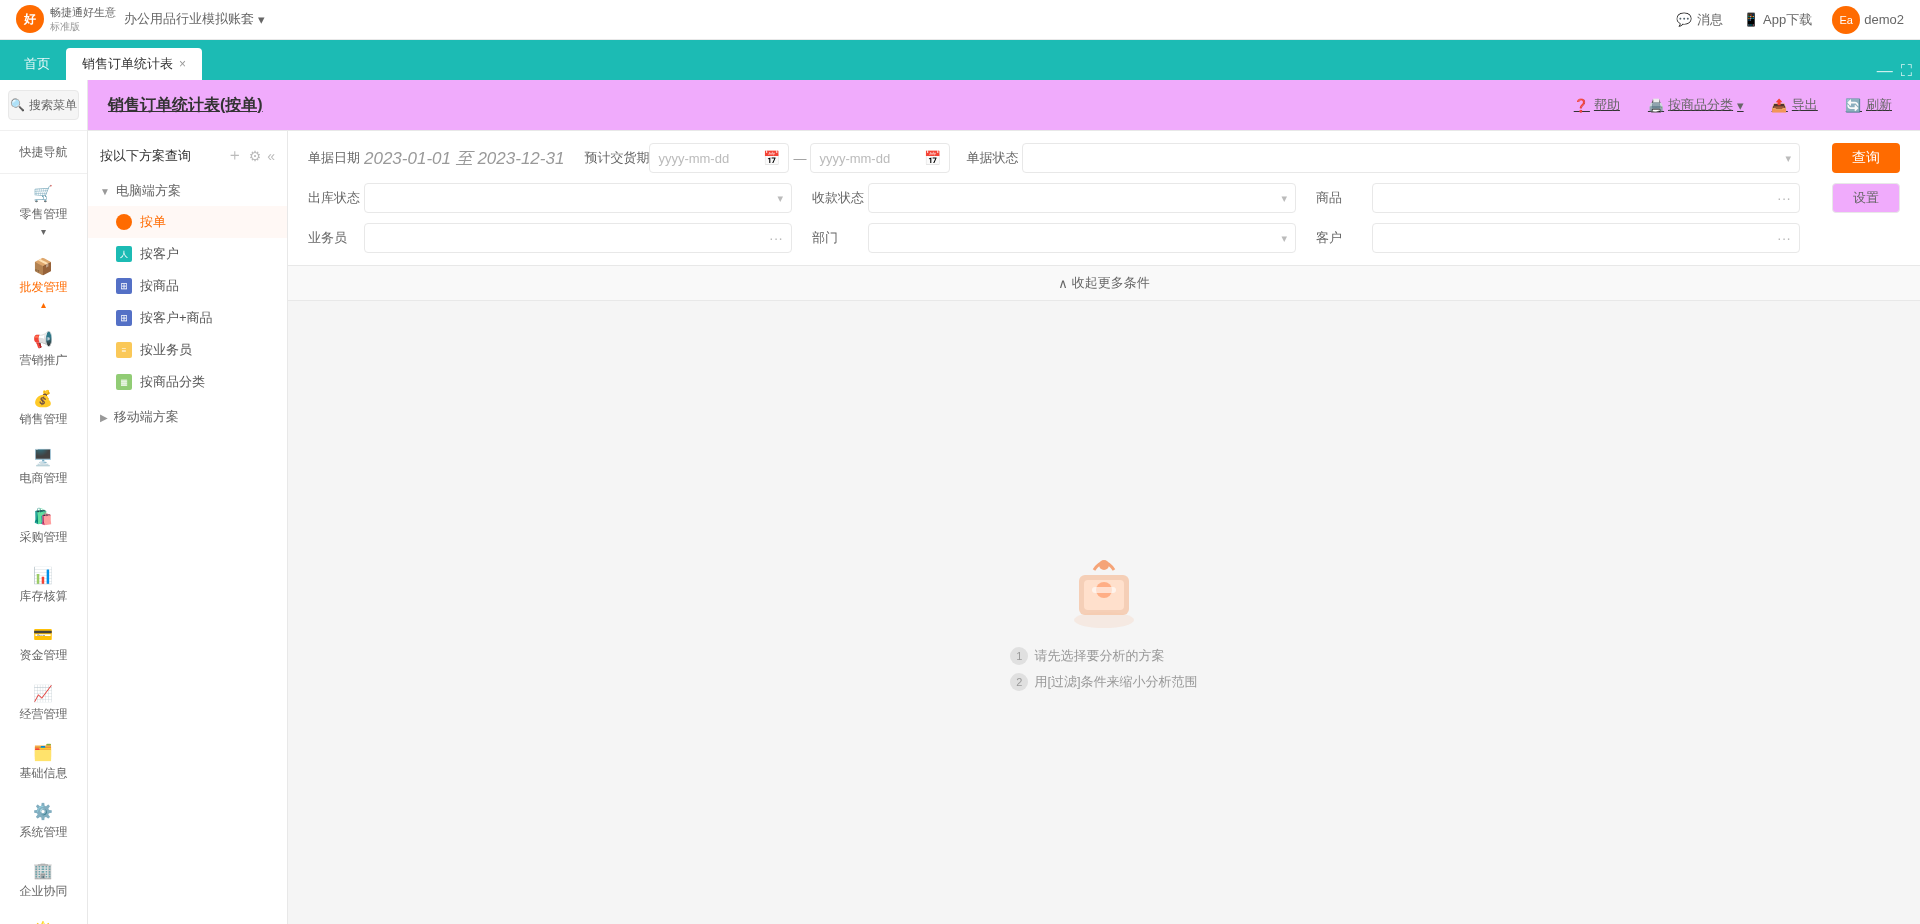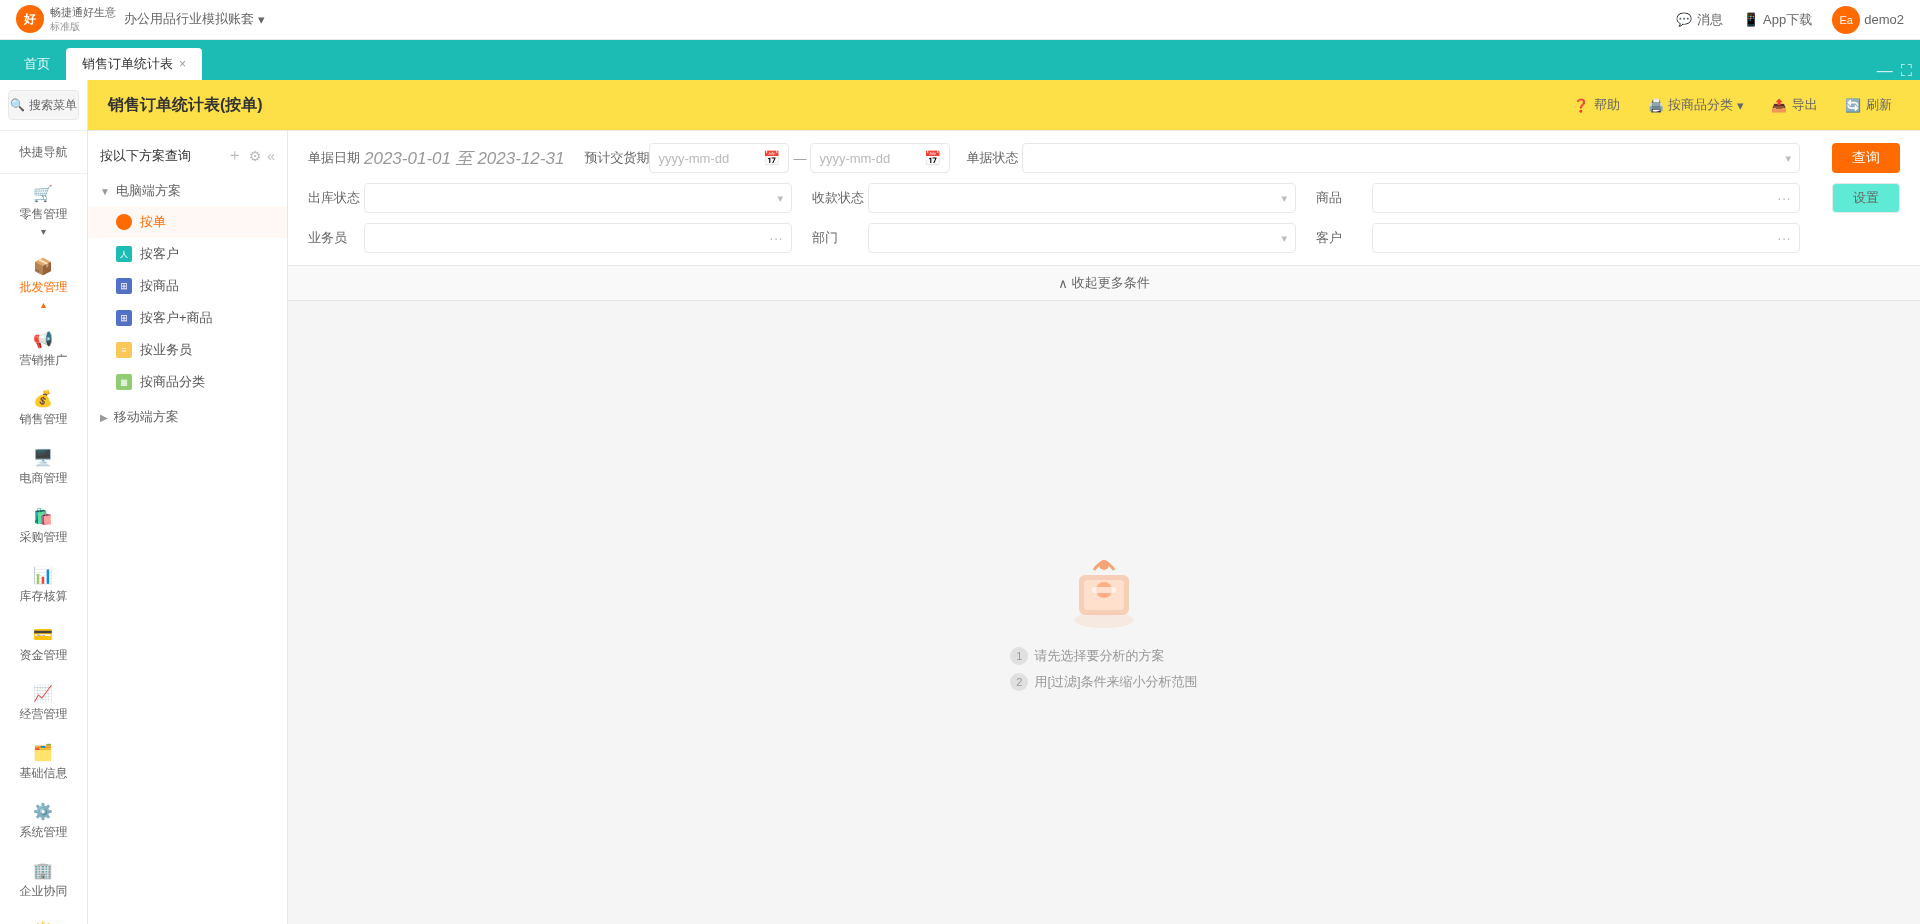--- a/index.html
+++ b/index.html
@@ -37,21 +37,21 @@
     .sidebar-menu { flex: 1; overflow-y: auto; }
     .sidebar-item { padding: 10px 0; display: flex; flex-direction: column; align-items: center; cursor: pointer; color: #666; font-size: 12px; gap: 3px; }
     .sidebar-item.active { color: #ff6b00; }
     .sidebar-item .icon { font-size: 16px; }
     .sidebar-item-arrow { font-size: 10px; }
 
     
     .content-area { flex: 1; display: flex; flex-direction: column; overflow: hidden; }
 
     
-    .page-header { background: #fde047; padding: 12px 20px; border-bottom: 1px solid #e8e8e8; display: flex; align-items: center; justify-content: space-between; flex-shrink: 0; }
+    .page-header { background: #f0abfc; padding: 12px 20px; border-bottom: 1px solid #e8e8e8; display: flex; align-items: center; justify-content: space-between; flex-shrink: 0; text-decoration: underline; }
     .page-title { font-size: 16px; font-weight: 600; color: #333; }
     .page-actions { display: flex; align-items: center; gap: 12px; }
     .page-action-btn { display: flex; align-items: center; gap: 4px; color: #666; font-size: 13px; cursor: pointer; padding: 4px 8px; border-radius: 4px; }
 
     
     .body-layout { display: flex; flex: 1; overflow: hidden; }
 
     
     .scheme-panel { width: 200px; background: #fff; border-right: 1px solid #e8e8e8; flex-shrink: 0; padding: 8px 0; }
     .scheme-panel-header { display: flex; align-items: center; justify-content: space-between; padding: 6px 12px; }
@@ -81,21 +81,21 @@
     .filter-date-range { color: #999; font-size: 12px; }
     .filter-input { height: 30px; border: 1px solid #e8e8e8; border-radius: 4px; padding: 0 8px; font-size: 13px; color: #333; background: #fff; display: flex; align-items: center; justify-content: space-between; cursor: pointer; }
     .filter-input.date-input { width: 140px; color: #bbb; }
     .filter-input-dash { color: #999; margin: 0 4px; }
     .filter-select { height: 30px; border: 1px solid #e8e8e8; border-radius: 4px; padding: 0 8px; font-size: 13px; color: #333; background: #fff; display: flex; align-items: center; justify-content: space-between; cursor: pointer; min-width: 160px; flex: 1; }
     .filter-select .chevron { color: #bbb; font-size: 11px; }
     .filter-dots { color: #bbb; cursor: pointer; font-size: 14px; margin-left: 4px; }
 
     
     .query-btn { background: #ff6b00; color: white; border: none; border-radius: 4px; padding: 6px 20px; font-size: 14px; cursor: pointer; }
-    .settings-btn { background: #5eead4; color: #666; border: 1px solid #e8e8e8; border-radius: 4px; padding: 5px 16px; font-size: 13px; cursor: pointer; }
+    .settings-btn { background: #f0abfc; color: #666; border: 1px solid #e8e8e8; border-radius: 4px; padding: 5px 16px; font-size: 13px; cursor: pointer; }
 
     
     .collapse-row { display: flex; justify-content: center; padding: 8px 0; background: #f9f9f9; cursor: pointer; color: #666; font-size: 13px; border-bottom: 1px solid #e8e8e8; }
     .collapse-row span { display: flex; align-items: center; gap: 4px; }
 
     
     .empty-state { flex: 1; display: flex; flex-direction: column; align-items: center; justify-content: center; gap: 12px; }
     .empty-icon { width: 100px; height: 100px; }
     .empty-hints { display: flex; flex-direction: column; gap: 8px; }
     .empty-hint { display: flex; align-items: flex-start; gap: 6px; color: #999; font-size: 13px; }

